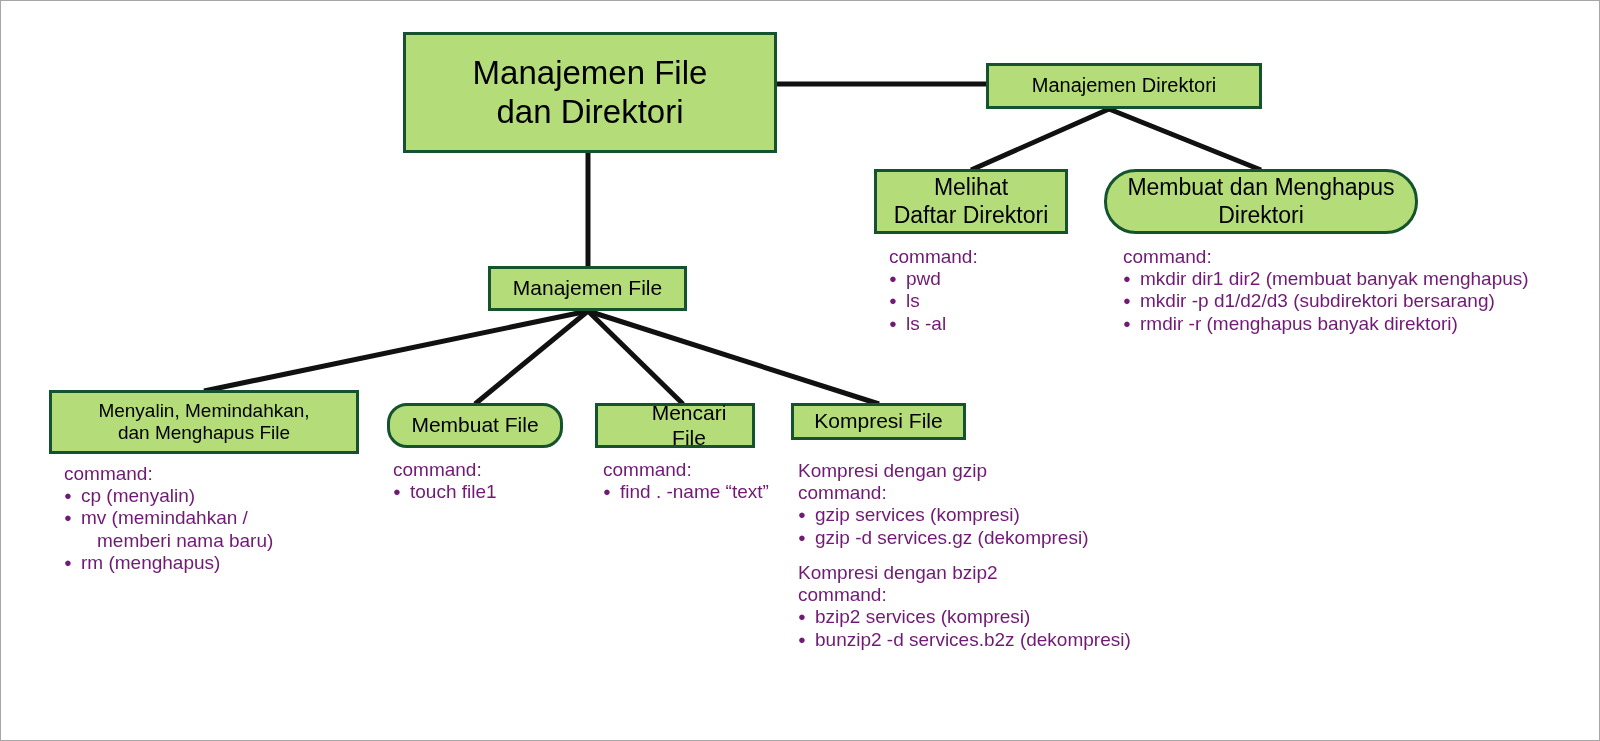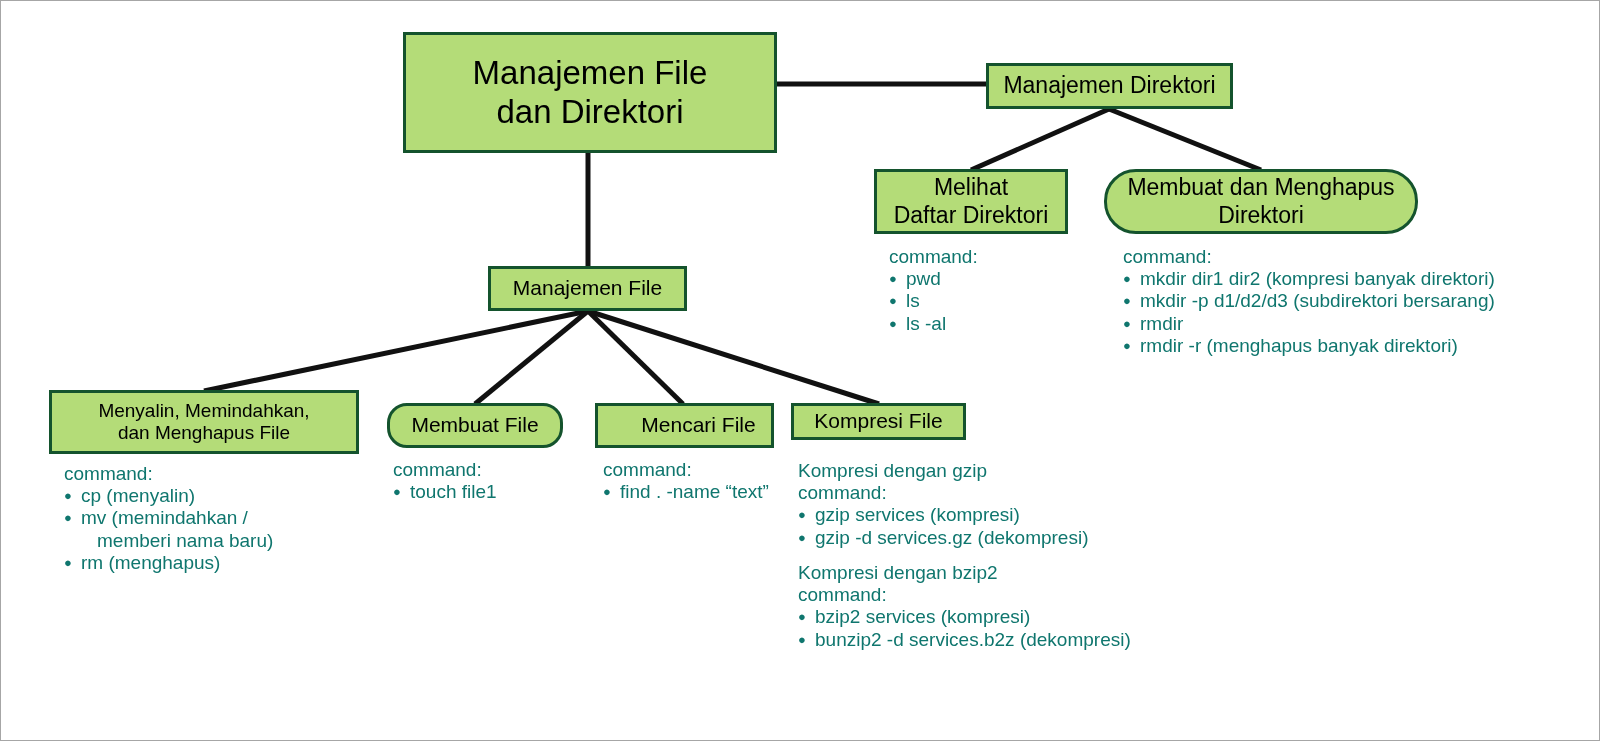--- a/index.html
+++ b/index.html
@@ -40,32 +40,32 @@
     color: #000000;
     line-height: 1.18;
     z-index: 2;
   }
   .node-label {
     display: block;
     white-space: pre-line;
     padding: 0 6px;
   }
   .n-root      { left: 402px;  top: 31px;  width: 374px; height: 121px; font-size: 33px; }
-  .n-dir       { left: 985px;  top: 62px;  width: 247px; height: 46px;  font-size: 23px; }
+  .n-dir       { left: 985px;  top: 62px;  width: 276px; height: 46px;  font-size: 20px; }
   .n-lihat     { left: 873px;  top: 168px; width: 194px; height: 65px;  font-size: 23px; }
   .n-buatdir   { left: 1103px; top: 168px; width: 314px; height: 65px;  font-size: 23px; border-radius: 32px; }
   .n-file      { left: 487px;  top: 265px; width: 199px; height: 45px;  font-size: 21px; }
   .n-salin     { left: 48px;   top: 389px; width: 310px; height: 64px;  font-size: 19px; }
   .n-membuat   { left: 386px;  top: 402px; width: 176px; height: 45px;  font-size: 21px; border-radius: 20px; }
-  .n-mencari   { left: 594px;  top: 402px; width: 179px; height: 45px;  font-size: 21px; padding-left: 28px; }
+  .n-mencari   { left: 594px;  top: 402px; width: 160px; height: 45px;  font-size: 21px; padding-left: 28px; }
   .n-kompresi  { left: 790px;  top: 402px; width: 175px; height: 37px;  font-size: 21px; }
 
   .cmdblock {
     position: absolute;
-    color: #0f766e;
+    color: #701a75;
     font-size: 19px;
     line-height: 1.17;
     z-index: 2;
   }
   .cmd-line {
     white-space: pre;
     display: block;
   }
   .cmd-line.bullet {
     position: relative;
@@ -155,23 +155,22 @@
   </div>
 
   <div class="cmdblock c-lihat">
       <span class="cmd-line">command:</span>
       <span class="cmd-line bullet">pwd</span>
       <span class="cmd-line bullet">ls</span>
       <span class="cmd-line bullet">ls -al</span>
     </div>
   <div class="cmdblock c-buatdir">
       <span class="cmd-line">command:</span>
-      <span class="cmd-line bullet">mkdir dir1 dir2 (kompresi banyak direktori)</span>
+      <span class="cmd-line bullet">mkdir dir1 dir2 (membuat banyak menghapus)</span>
       <span class="cmd-line bullet">mkdir -p d1/d2/d3 (subdirektori bersarang)</span>
-      <span class="cmd-line bullet">rmdir</span>
       <span class="cmd-line bullet">rmdir -r (menghapus banyak direktori)</span>
     </div>
   <div class="cmdblock c-salin">
       <span class="cmd-line">command:</span>
       <span class="cmd-line bullet">cp (menyalin)</span>
       <span class="cmd-line bullet">mv (memindahkan /</span>
       <span class="cmd-line cont">memberi nama baru)</span>
       <span class="cmd-line bullet">rm (menghapus)</span>
     </div>
   <div class="cmdblock c-membuat">

